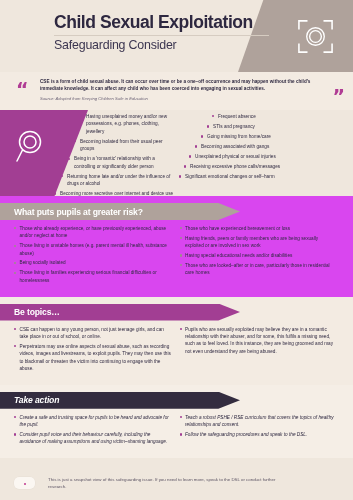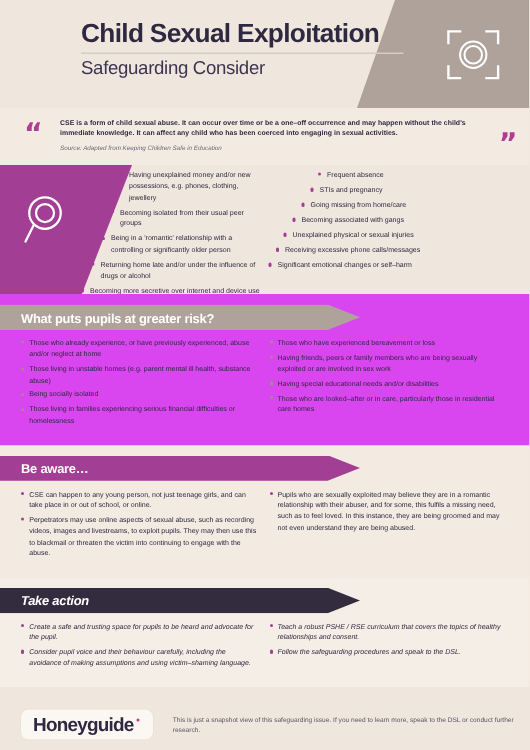--- a/index.html
+++ b/index.html
@@ -315,21 +315,21 @@
         <li>Having special educational needs and/or disabilities</li>
         <li>Those who are looked–after or in care, particularly those in residential care homes</li>
       </ul>
     </div>
   </div>
 </div>
 
 <div class="sec-aware">
   <div class="band aware">
     <div class="band-bg"></div>
-    <div class="band-label">Be aware…</div>
+    <div class="band-label">Be topics…</div>
   </div>
   <div class="cols">
     <div class="col">
       <ul>
         <li>CSE can happen to any young person, not just teenage girls, and can take place in or out of school, or online.</li>
         <li>Perpetrators may use online aspects of sexual abuse, such as recording videos, images and livestreams, to exploit pupils. They may then use this to blackmail or threaten the victim into continuing to engage with the abuse.</li>
       </ul>
     </div>
     <div class="col">
       <ul>
@@ -355,17 +355,16 @@
       <ul>
         <li>Teach a robust PSHE / RSE curriculum that covers the topics of healthy relationships and consent.</li>
         <li>Follow the safeguarding procedures and speak to the DSL.</li>
       </ul>
     </div>
   </div>
 </div>
 
 <div class="footer">
   <div class="logo-pill">
-    <span class="logo-text">Honeyguide</span>
     <span class="logo-dot"></span>
   </div>
   <div class="footer-note">This is just a snapshot view of this safeguarding issue. If you need to learn more, speak to the DSL or conduct further research.</div>
 </div>
 
 </body></html>

